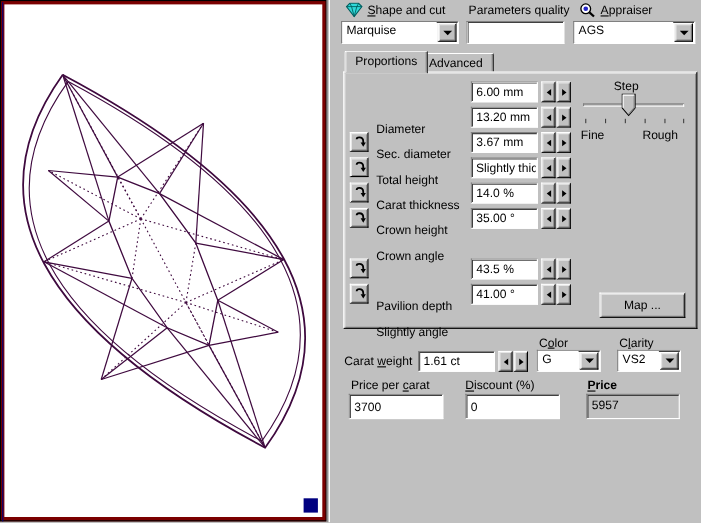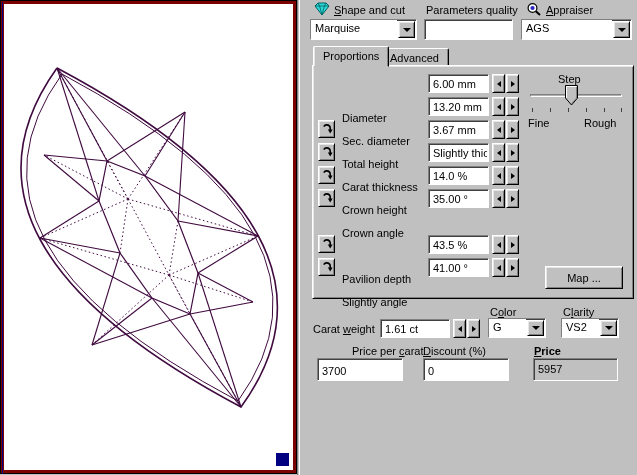--- a/index.html
+++ b/index.html
@@ -348,21 +348,21 @@
           <span class="tri-down"></span>
         </div>
     </div>
     <div class="abs sunken combo" style="left:253px; top:318px; width:58px; height:20px;">
       <div class="cval">VS2</div>
       <div class="cbtn raised">
           <span class="tri-down"></span>
         </div>
     </div>
 
-    <span class="abs lbl" style="left:11px; top:345px;margin-left:33px;"><span>Price per </span><u>c</u><span>arat</span></span>
+    <span class="abs lbl" style="left:11px; top:345px;"><span>Price per </span><u>c</u><span>arat</span></span>
     <div class="abs sunken field-box" style="left:9px; top:358px; width:86px; height:23px;">
       <input class="field" style="padding-top: 3px;" value="3700">
     </div>
 
     <span class="abs lbl" style="left:115px; top:345px;"><span></span><u>D</u><span>iscount (%)</span></span>
     <div class="abs sunken field-box" style="left:115px; top:358px; width:86px; height:23px;">
       <input class="field" style="padding-top: 3px;" value="0">
     </div>
 
     <span class="abs lbl" style="left:226px; top:345px;font-weight:bold;"><span></span><u>P</u><span>rice</span></span>

